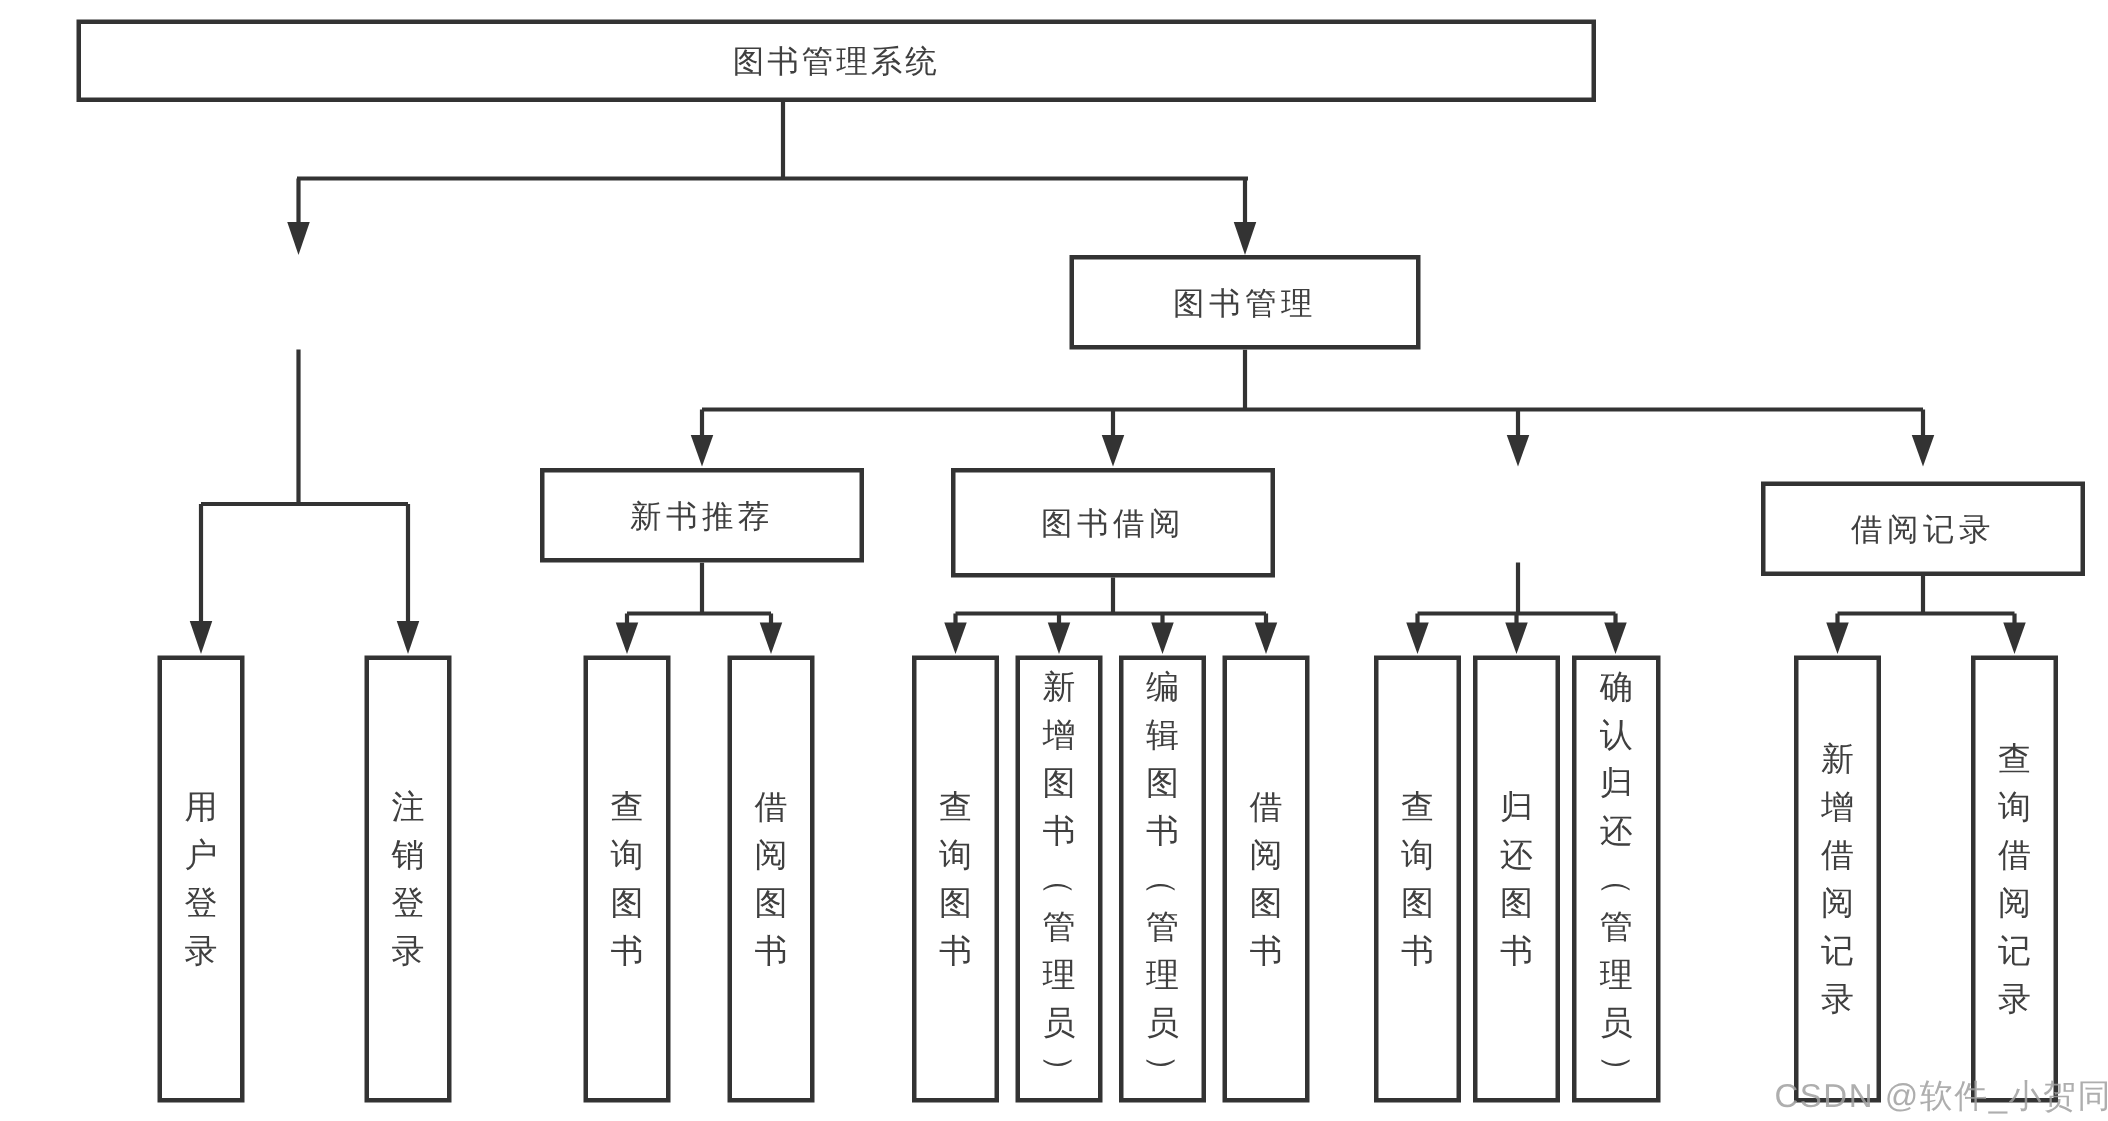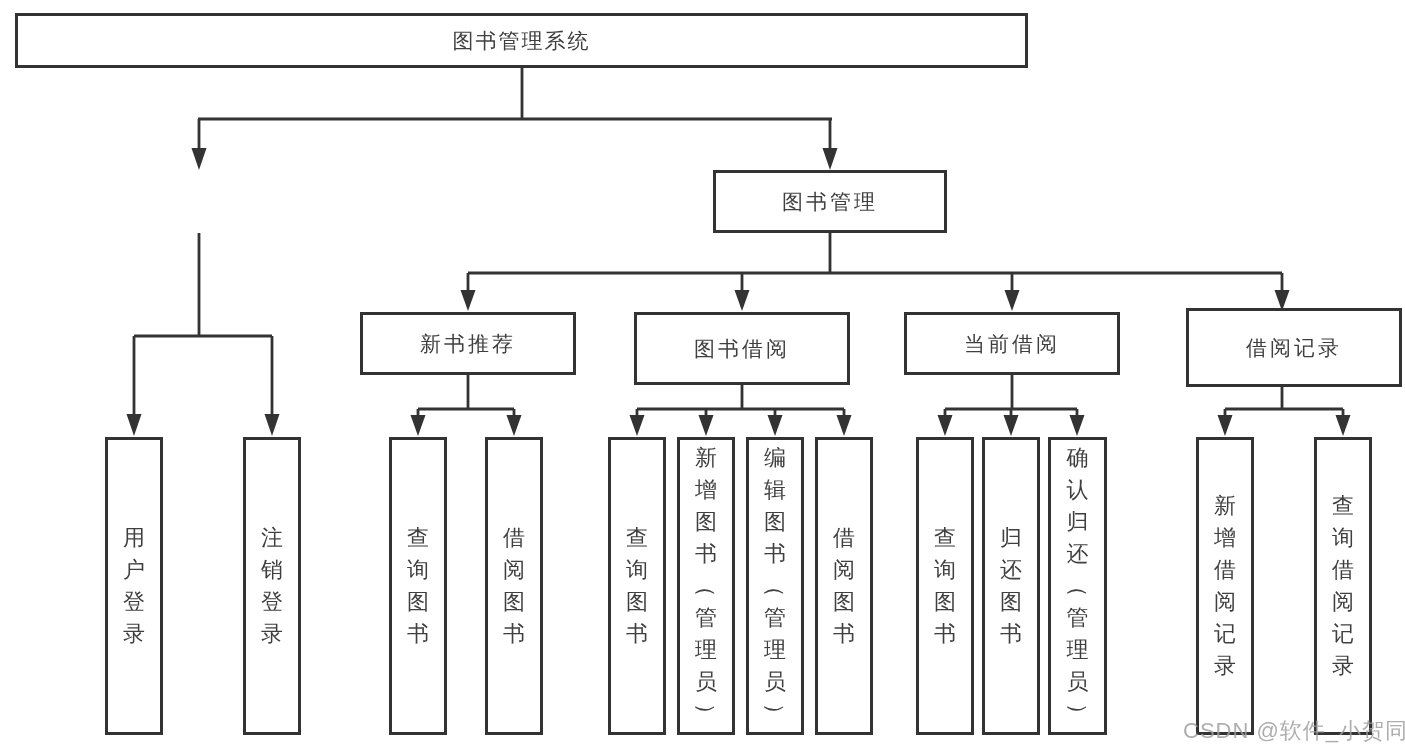--- a/index.html
+++ b/index.html
@@ -23,21 +23,21 @@
     position:absolute;
     box-sizing:border-box;
     background:var(--box-bg);
     border:3px solid var(--line);
     display:flex;align-items:center;justify-content:center;
     color:var(--text);
     font-size:21px;
     letter-spacing:3px;
     white-space:nowrap;
   }
-  .node.root{letter-spacing:2px;}
+  .node.root{letter-spacing:2px;margin-left:36px;}
   .vtext{
     display:flex;flex-direction:column;
     align-items:center;justify-content:center;
     gap:10px;
     font-size:22px;
     letter-spacing:0;
     white-space:normal;
   }
   .vtext span{line-height:1;display:block;}
   .vtext span.rot{transform:rotate(90deg);}
@@ -125,22 +125,21 @@
       <polygon points="1335.5,415 1350.5,415 1343,436"></polygon>
     </g>
   </svg>
 
   <div class="node root" style="left:15px;top:13px;width:1013px;height:55px;">图书管理系统</div>
 
   <div class="node" style="left:360px;top:312px;width:216px;height:63px;">新书推荐</div>
 
   <div class="node" style="left:713px;top:170px;width:234px;height:63px;">图书管理</div>
   <div class="node" style="left:634px;top:312px;width:216px;height:73px;">图书借阅</div>
-  <div class="node" style="left:904px;top:312px;width:216px;height:63px;">当前借阅</div>
-  <div class="node" style="left:1174px;top:308px;width:216px;height:79px;margin-left:12px;">借阅记录</div>
+  <div class="node" style="left:1174px;top:321px;width:216px;height:63px;">借阅记录</div>
 
   <div class="node vtext" style="left:105px;top:437px;width:58px;height:298px;">
       <span>用</span>
       <span>户</span>
       <span>登</span>
       <span>录</span>
     </div>
   <div class="node vtext" style="left:243px;top:437px;width:58px;height:298px;">
       <span>注</span>
       <span>销</span>

